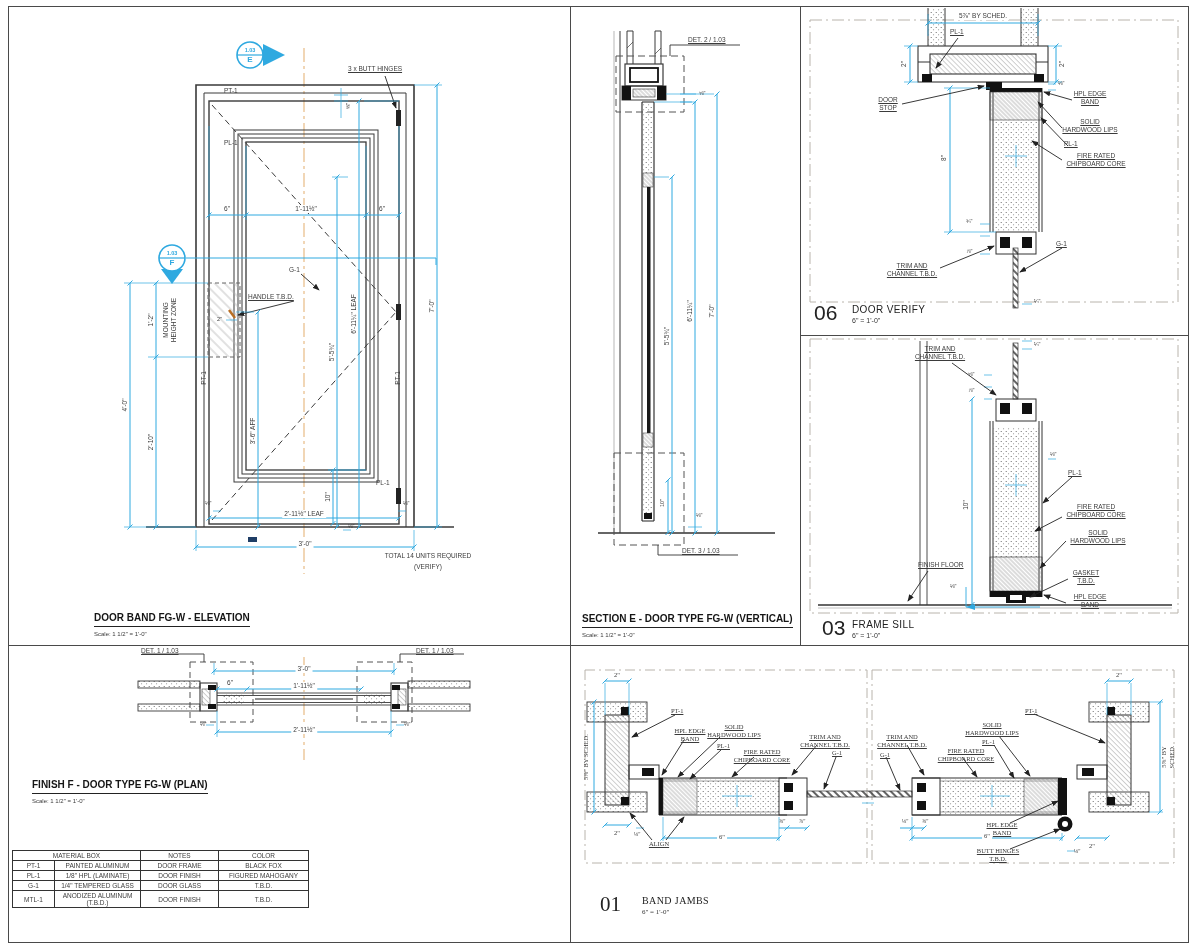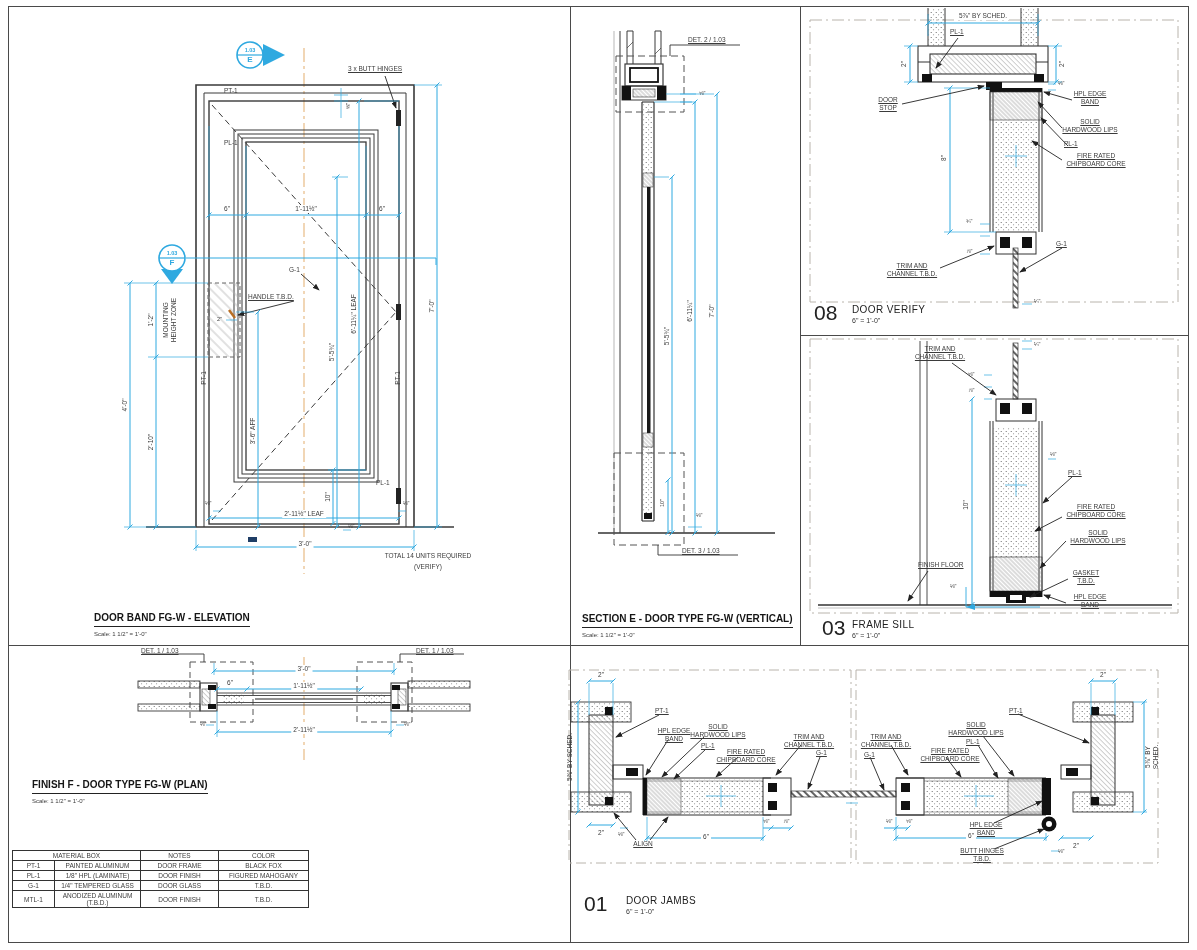--- a/index.html
+++ b/index.html
@@ -293,21 +293,21 @@
     <div class="lbc und" style="left:290px;top:84px;">HPL EDGE
 BAND</div>
     <div class="lbc und" style="left:290px;top:112px;">SOLID
 HARDWOOD LIPS</div>
     <div class="lb und" style="left:264px;top:134px;">PL-1</div>
     <div class="lbc und" style="left:296px;top:146px;">FIRE RATED
 CHIPBOARD CORE</div>
     <div class="lbc und" style="left:112px;top:256px;">TRIM AND
 CHANNEL T.B.D.</div>
     <div class="lb und" style="left:256px;top:234px;">G-1</div>
-    <div class="lb big" style="left:14px;top:294px;">08</div>
+    <div class="lb big" style="left:14px;top:294px;">06</div>
     <div class="lb dttl" style="left:52px;top:298px;">DOOR VERIFY</div>
     <div class="lb dscl" style="left:52px;top:311px;">6" = 1'-0"</div>
   </div>
 
   <div class="panel" style="left:800px;top:335px;width:390px;height:310px;">
     <svg class="lw" width="390" height="310" viewBox="0 0 390 310">
       <defs>
         <pattern id="si-st" width="5" height="5" patternUnits="userSpaceOnUse">
           <circle cx="1.2" cy="1.5" r="0.55" fill="#555"></circle>
             <circle cx="3.6" cy="3.8" r="0.5" fill="#777"></circle>
@@ -470,21 +470,21 @@
         <td>MTL-1</td>
         <td>ANODIZED ALUMINUM
 (T.B.D.)</td>
         <td>DOOR FINISH</td>
         <td>T.B.D.</td>
       </tr>
     </tbody>
       </table>
   </div>
 
-  <div class="panel" style="left:546px;top:645px;width:620px;height:261px;">
+  <div class="panel" style="left:562px;top:645px;width:620px;height:261px;font-family:Liberation Serif, serif;">
     <svg class="lw" width="620" height="298" viewBox="0 0 620 298">
       <defs>
         <pattern id="j-st" width="5" height="5" patternUnits="userSpaceOnUse">
           <circle cx="1.2" cy="1.5" r="0.55" fill="#555"></circle>
             <circle cx="3.6" cy="3.8" r="0.5" fill="#777"></circle>
         </pattern>
         <pattern id="j-wd" width="6" height="6" patternUnits="userSpaceOnUse" patternTransform="rotate(45)">
           <path d="M0,1 H6 M0,4 H6" stroke="#888" stroke-width="0.6"></path>
         </pattern>
         <pattern id="j-ht" width="3.5" height="3.5" patternUnits="userSpaceOnUse" patternTransform="rotate(45)">
@@ -629,16 +629,16 @@
     <div class="lbc wbg" style="left:425px;top:187px;">6"</div>
     <div class="lb tiny" style="left:340px;top:173px;">⅛"</div>
     <div class="lb tiny" style="left:360px;top:173px;">⅝"</div>
     <div class="lb tiny" style="left:512px;top:203px;">⅛"</div>
     <div class="lbc und" style="left:440px;top:176px;">HPL EDGE
 BAND</div>
     <div class="lbc und" style="left:436px;top:202px;">BUTT HINGES
 T.B.D.</div>
 
     <div class="lb big" style="left:38px;top:246px;">01</div>
-    <div class="lb dttl" style="left:80px;top:250px;">DOOR JAMBS</div>
+    <div class="lb dttl" style="left:80px;top:250px;">BAND JAMBS</div>
     <div class="lb dscl" style="left:80px;top:263px;">6" = 1'-0"</div>
   </div>
 </div>
 
 </body></html>

